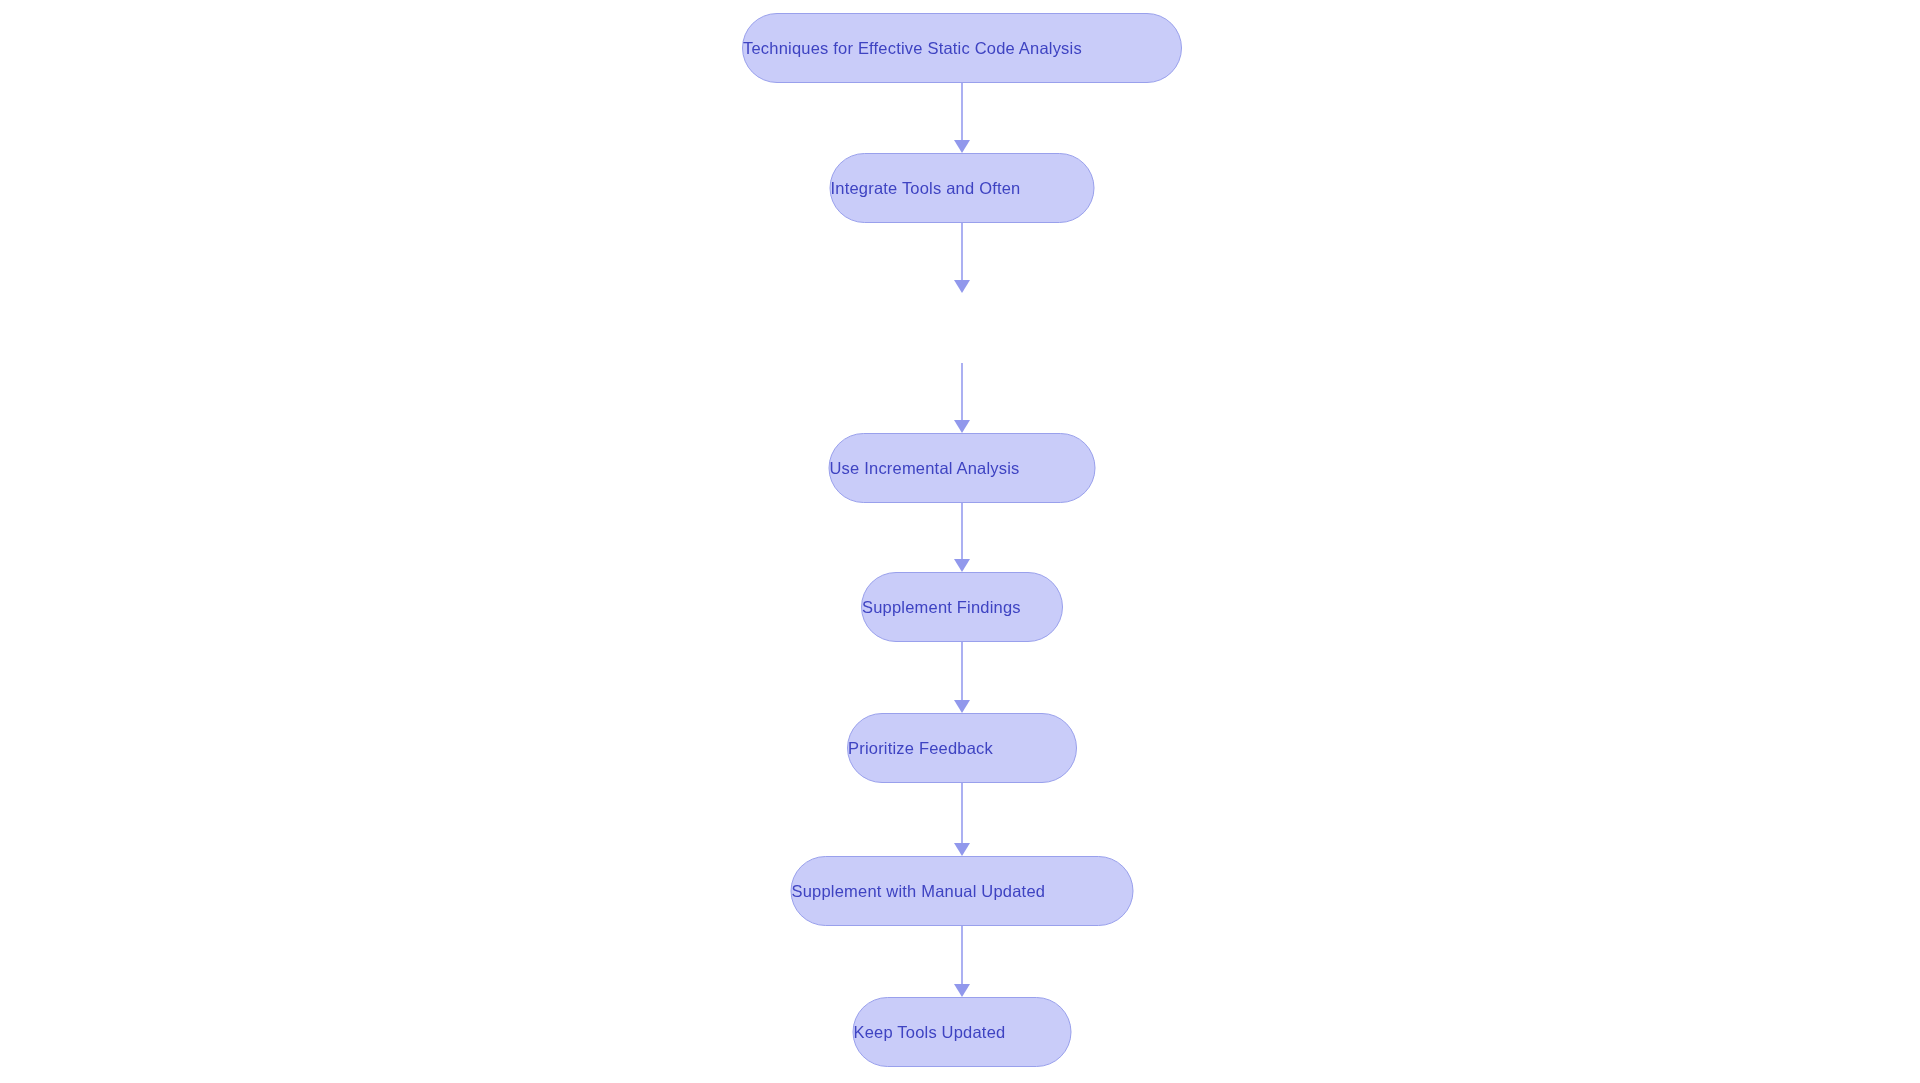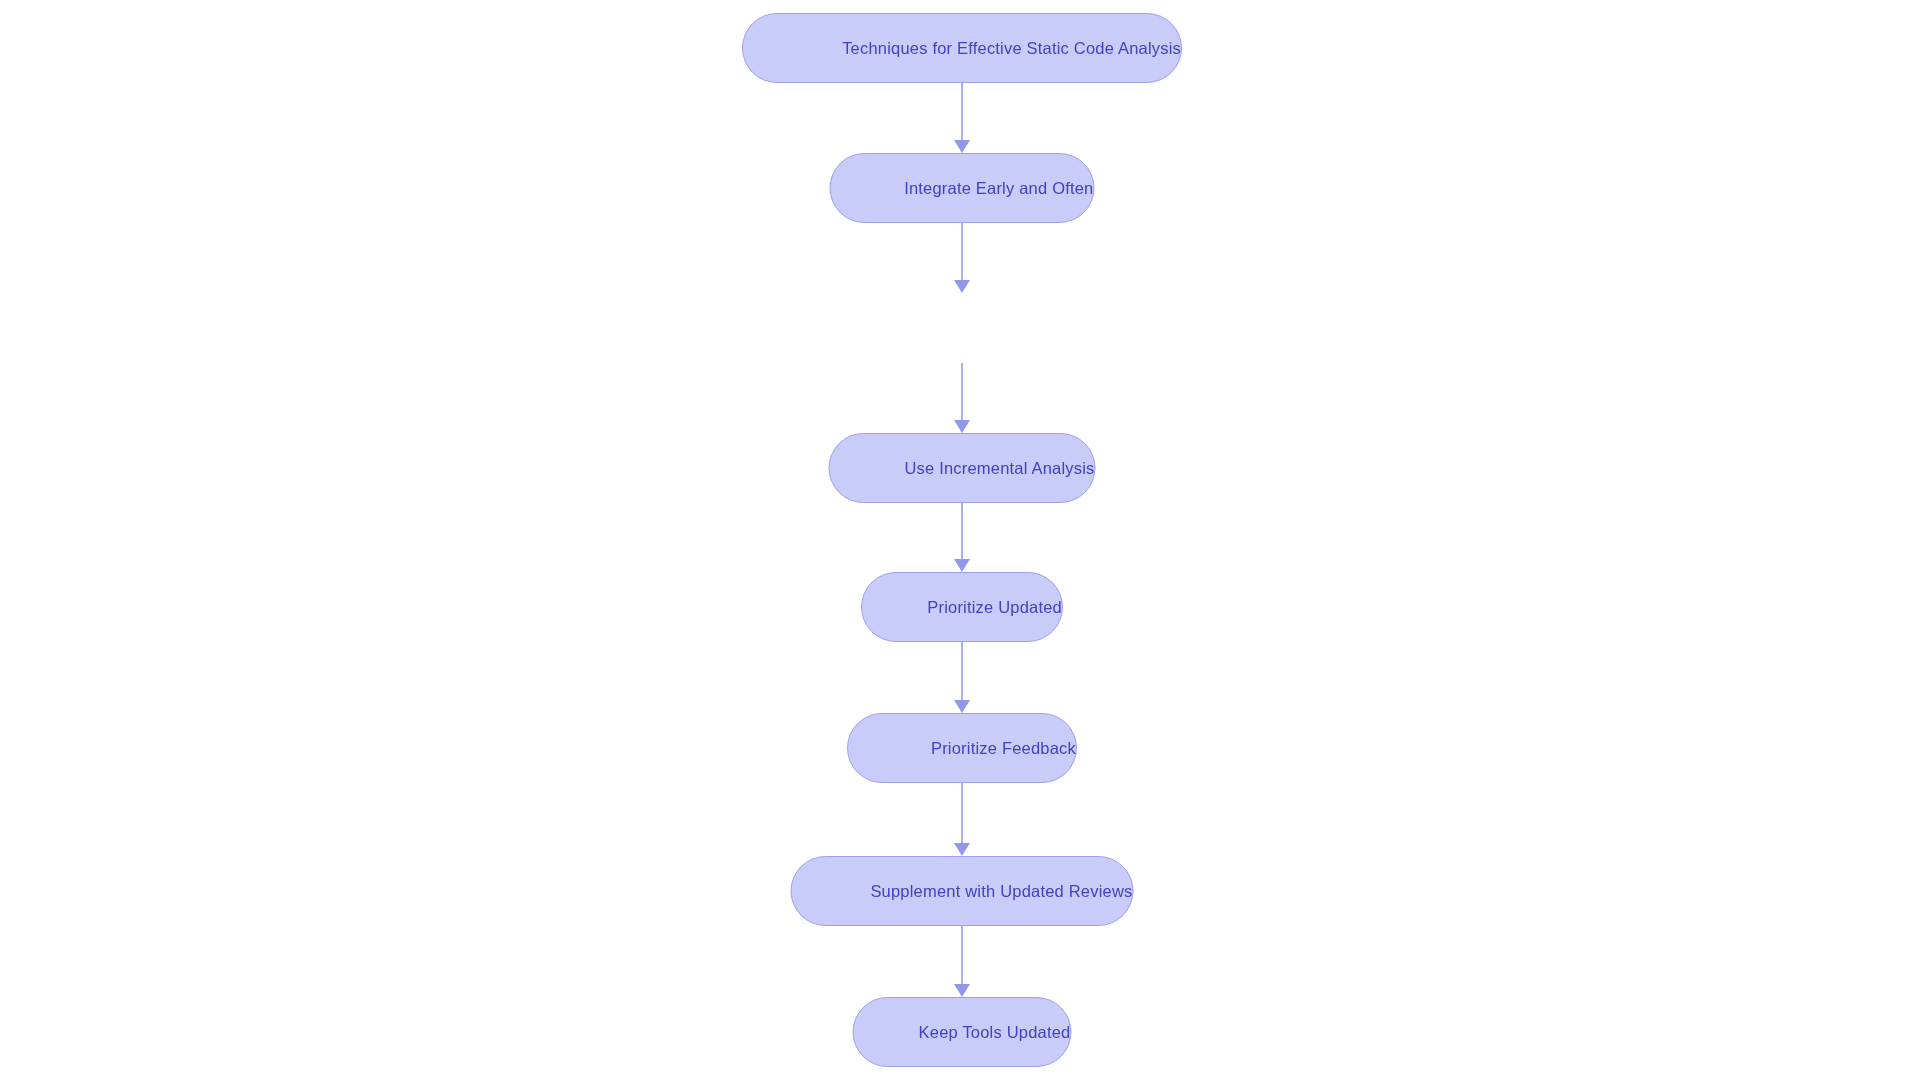--- a/index.html
+++ b/index.html
@@ -21,21 +21,21 @@
     position: absolute;
     left: 962px;
     transform: translateX(-50%);
     height: 70px;
     box-sizing: border-box;
     background: var(--node-fill, #c9ccf9);
     border: 1.5px solid var(--node-border, #99a0ec);
     border-radius: 35px;
     display: flex;
     align-items: center;
-    justify-content: flex-end;
+    justify-content: flex-start;
   }
   .flow-node .label {
     color: var(--node-text, #3e43c2);
     font-size: 16.5px;
     letter-spacing: 0.2px;
     white-space: nowrap;
     text-align: center;
   }
   .n1 { top: 13px;  width: 440px; }
   .n2 { top: 153px; width: 265px; }
@@ -82,21 +82,21 @@
   <div class="flow-node n1">
     <span class="label">Techniques for Effective Static Code Analysis</span>
   </div>
 
   <div class="arrow a1">
     <div class="line"></div>
     <div class="head"></div>
   </div>
 
   <div class="flow-node n2">
-    <span class="label">Integrate Early and Often</span>
+    <span class="label">Integrate Tools and Often</span>
   </div>
 
   <div class="arrow a2">
     <div class="line"></div>
     <div class="head"></div>
   </div>
 
 
   <div class="arrow a3">
     <div class="line"></div>
@@ -106,39 +106,39 @@
   <div class="flow-node n4">
     <span class="label">Use Incremental Analysis</span>
   </div>
 
   <div class="arrow a4">
     <div class="line"></div>
     <div class="head"></div>
   </div>
 
   <div class="flow-node n5">
-    <span class="label">Prioritize Updated</span>
+    <span class="label">Supplement Findings</span>
   </div>
 
   <div class="arrow a5">
     <div class="line"></div>
     <div class="head"></div>
   </div>
 
   <div class="flow-node n6">
     <span class="label">Prioritize Feedback</span>
   </div>
 
   <div class="arrow a6">
     <div class="line"></div>
     <div class="head"></div>
   </div>
 
   <div class="flow-node n7">
-    <span class="label">Supplement with Updated Reviews</span>
+    <span class="label">Supplement with Manual Updated</span>
   </div>
 
   <div class="arrow a7">
     <div class="line"></div>
     <div class="head"></div>
   </div>
 
   <div class="flow-node n8">
     <span class="label">Keep Tools Updated</span>
   </div>

